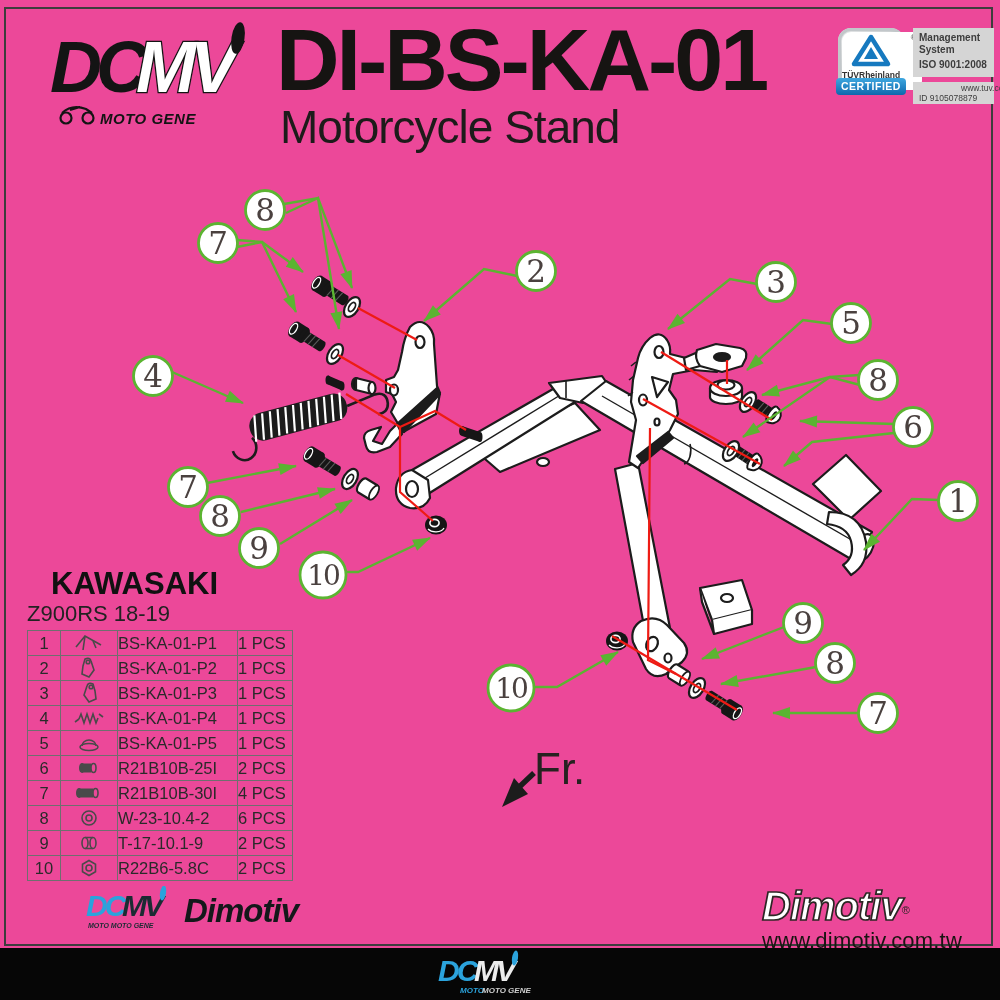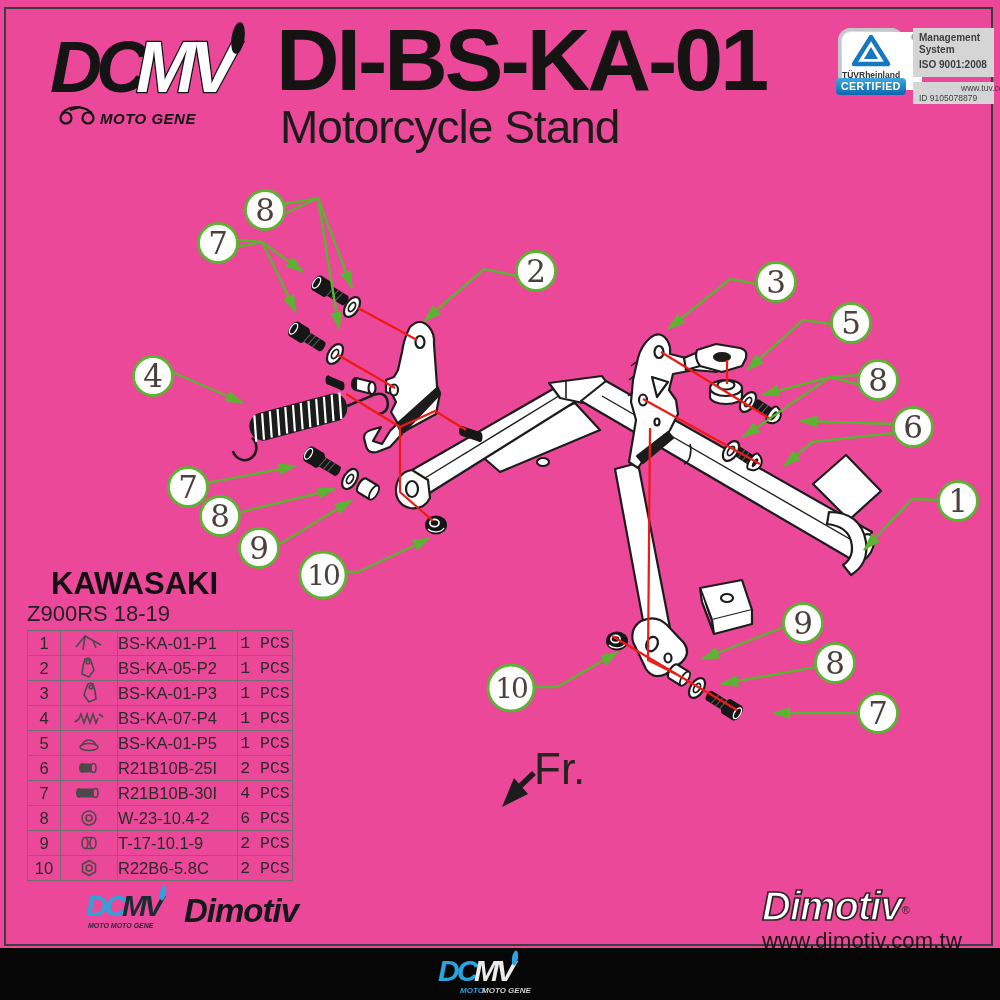--- a/index.html
+++ b/index.html
@@ -26,21 +26,21 @@
   .tuv-sm{font-size:8.5px;font-weight:400;line-height:9.5px;margin-left:42px;}
   .tuv-sm2{font-size:8.5px;font-weight:400;line-height:9.5px;}
   
   .make{left:27px;top:566px;font-size:31px;font-weight:900;color:#111;margin-left:24px;}
   .model{left:27px;top:601px;font-size:22px;font-weight:400;color:#222;}
   table.parts{left:27px;top:630px;border-collapse:collapse;table-layout:fixed;}
   table.parts td{border:1px solid #6f6f6f;height:23.7px;padding:0;font-size:16.5px;color:#2a2a2a;vertical-align:middle;}
   td.c-num{width:32px;text-align:center;font-size:13px;}
   td.c-icon{width:56px;text-align:center;}
   td.c-part{width:119px;padding-left:9px;}
-  td.c-qty{width:54px;text-align:center;font-family:Liberation Mono, monospace;}
+  td.c-qty{width:54px;text-align:left;}
   .picon{vertical-align:middle;}
   .picon *{stroke:#4a4a4a;stroke-width:1.6;fill:none;}
   .picon .f{fill:#4a4a4a;stroke:none;}
   
   .footer-right{right:38px;top:886px;}
   .fr-logo{font-size:40px;font-weight:900;font-style:italic;letter-spacing:-1px;color:#fff;
            -webkit-text-stroke:1.7px #2c2624;line-height:1;}
   .fr-reg{font-size:11px;color:#2c2624;vertical-align:super;-webkit-text-stroke:0;}
   .fr-web{font-size:22px;color:#191512;margin-top:2px;letter-spacing:.2px;}
   .black-bar{left:0;top:948px;width:1000px;height:52px;background:#060606;text-align:center;}
@@ -343,38 +343,38 @@
             </svg></td>
         <td class="c-part">BS-KA-01-P1</td>
         <td class="c-qty">1 PCS</td>
       </tr>
       <tr>
         <td class="c-num">2</td>
         <td class="c-icon"><svg class="picon" width="34" height="24" viewBox="0 0 34 24">
               <path d="M13,3 q5,-2 6,2 l3,9 -5,7 -7,-3 1,-8 z"></path>
               <circle cx="16" cy="6" r="1.8"></circle>
             </svg></td>
-        <td class="c-part">BS-KA-05-P2</td>
+        <td class="c-part">BS-KA-01-P2</td>
         <td class="c-qty">1 PCS</td>
       </tr>
       <tr>
         <td class="c-num">3</td>
         <td class="c-icon"><svg class="picon" width="34" height="24" viewBox="0 0 34 24">
               <path d="M21,3 q-5,-2 -6,2 l-3,9 5,7 7,-3 -1,-8 z"></path>
               <circle cx="19" cy="6" r="1.8"></circle>
             </svg></td>
         <td class="c-part">BS-KA-01-P3</td>
         <td class="c-qty">1 PCS</td>
       </tr>
       <tr>
         <td class="c-num">4</td>
         <td class="c-icon"><svg class="picon" width="34" height="24" viewBox="0 0 34 24">
               <path d="M3,16 l4,-3 M7,13 l2,-5 3,9 3,-9 3,9 3,-9 3,9 2,-5 M27,8 l4,3"></path>
             </svg></td>
-        <td class="c-part">BS-KA-07-P4</td>
+        <td class="c-part">BS-KA-01-P4</td>
         <td class="c-qty">1 PCS</td>
       </tr>
       <tr>
         <td class="c-num">5</td>
         <td class="c-icon"><svg class="picon" width="34" height="24" viewBox="0 0 34 24">
               <ellipse cx="17" cy="16" rx="9" ry="3.5"></ellipse>
               <path d="M10,15 a7,6 0 0 1 14,0"></path>
             </svg></td>
         <td class="c-part">BS-KA-01-P5</td>
         <td class="c-qty">1 PCS</td>

